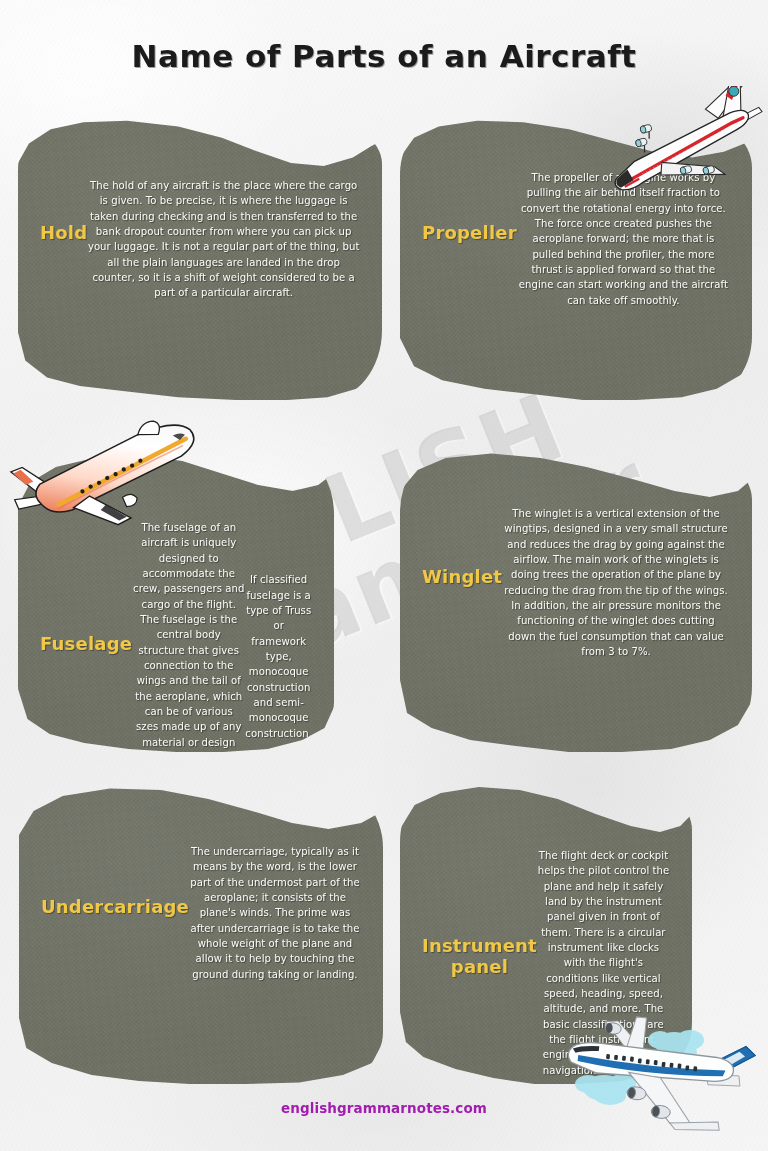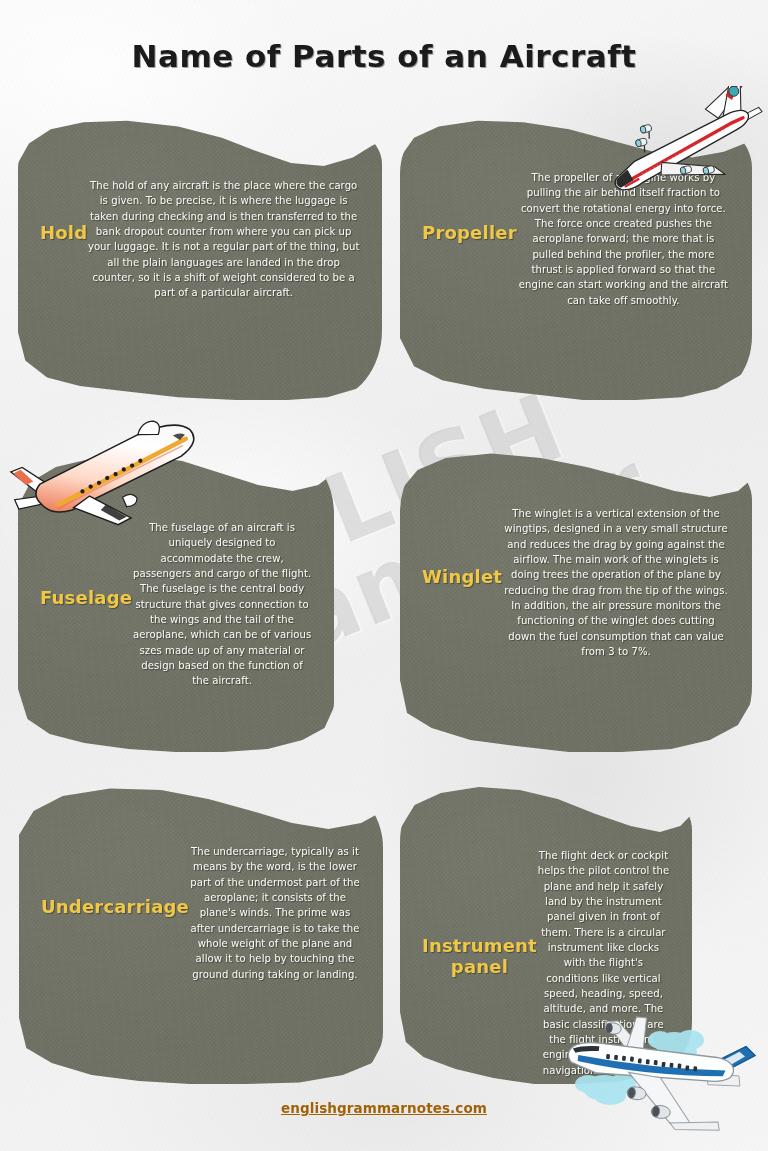--- a/index.html
+++ b/index.html
@@ -195,23 +195,22 @@
 
   
   #footer {
     position:absolute; left:0; top:1094px; width:768px; height:28px;
     z-index:8; display:flex; align-items:center; justify-content:center;
   }
   #footer-url {
     font-family:"DejaVu Sans", sans-serif;
     font-size:13.5px;
     font-weight:bold;
-    color:#a16207;
+    color:#a21caf;
     letter-spacing:.1px;
-    text-decoration:underline;
   }
 </style>
 </head>
 <body>
 
 <div id="bg-texture"></div>
 <div id="bg-noise"></div>
 
 <div id="watermark">
   <div class="wm-inner">
@@ -235,20 +234,21 @@
   <div class="card-inner">
     <div class="card-heading">Propeller</div>
     <p class="card-para">The propeller of an engine works by pulling the air behind itself fraction to convert the rotational energy into force. The force once created pushes the aeroplane forward; the more that is pulled behind the profiler, the more thrust is applied forward so that the engine can start working and the aircraft can take off smoothly.</p>
   </div>
 </div>
 
 <div class="card" id="card-fuselage">
   <div class="card-inner">
     <div class="card-heading">Fuselage</div>
     <p class="card-para">The fuselage of an aircraft is uniquely designed to accommodate the crew, passengers and cargo of the flight. The fuselage is the central body structure that gives connection to the wings and the tail of the aeroplane, which can be of various szes made up of any material or design based on the function of the aircraft.</p>
+    <p class="card-para">If classified fuselage is a type of Truss or framework type, monocoque construction and semi-monocoque construction.</p>
   </div>
 </div>
 
 <div class="card" id="card-winglet">
   <div class="card-inner">
     <div class="card-heading">Winglet</div>
     <p class="card-para">The winglet is a vertical extension of the wingtips, designed in a very small structure and reduces the drag by going against the airflow. The main work of the winglets is doing trees the operation of the plane by reducing the drag from the tip of the wings. In addition, the air pressure monitors the functioning of the winglet does cutting down the fuel consumption that can value from 3 to 7%.</p>
   </div>
 </div>
 

